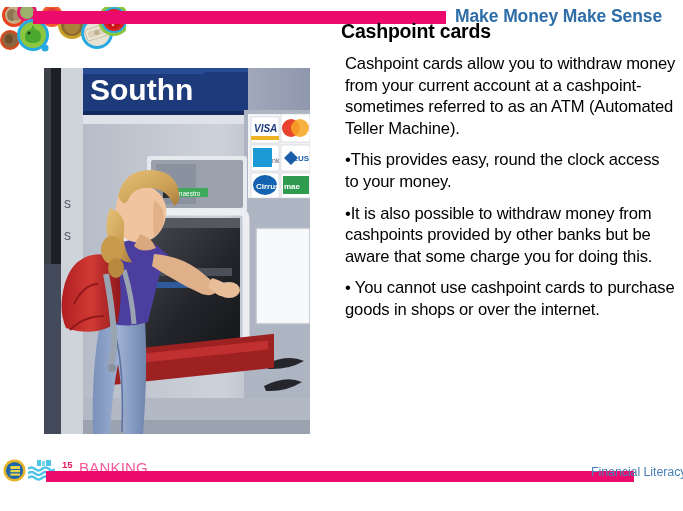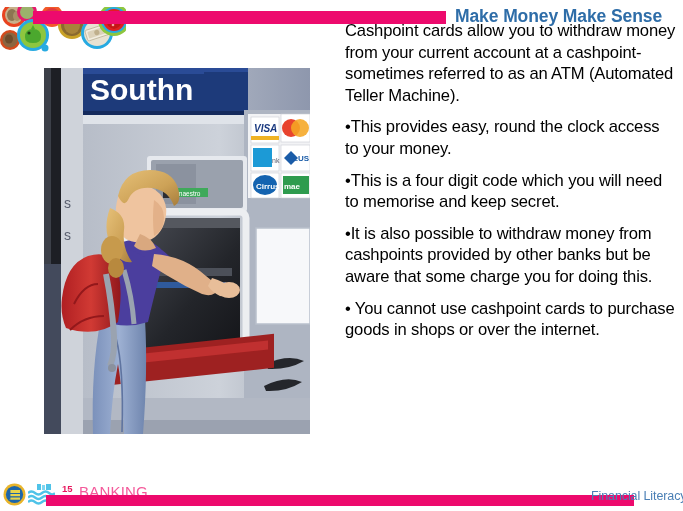--- a/index.html
+++ b/index.html
@@ -73,21 +73,21 @@
     font-size: 16.6px;
     line-height: 21.6px;
     color: #000000;
     margin: 0 0 10px 4px;
     letter-spacing: -0.15px;
   }
 
   
   #footer {
     position: absolute;
-    left: 0; top: 478px;
+    left: 0; top: 454px;
     width: 549px; height: 33px;
   }
   #footer-pink-bar {
     position: absolute;
     left: 46px; top: 17px;
     width: 588px; height: 11px;
     background: #ED0A6D;
   }
   #footer-page-num {
     position: absolute;
@@ -314,23 +314,23 @@
     <path d="M74 128 q6 -26 32 -26 q22 0 28 18 q4 14 -4 18 q-6 -16 -22 -18 q-18 -2 -24 12 q-4 8 -10 -4 z" fill="url(#hairG)"></path>
     <path d="M66 140 q-8 22 2 40 q8 16 20 14 q-10 -14 -8 -32 q2 -16 -14 -22 z" fill="url(#hairG)"></path>
     <ellipse cx="68" cy="182" rx="11" ry="14" fill="#C79A4C"></ellipse>
     <ellipse cx="72" cy="200" rx="8" ry="10" fill="#B8893E"></ellipse>
 
     <path d="M96 166 q12 4 16 14 q-14 6 -22 -2 z" fill="#D9A87F"></path>
   </svg>
 </div>
 
 <div id="content">
+  <div id="slide-heading">Cashpoint cards</div>
   <p class="para">Cashpoint cards allow you to withdraw money from your current account at a cashpoint- sometimes referred to as an ATM (Automated Teller Machine).</p>
   <p class="para">•This provides easy, round the clock access to your money.</p>
-  <p class="para">•This is a four digit code which you will need to memorise and keep secret.</p>
   <p class="para">•It is also possible to withdraw money from cashpoints provided by other banks but be aware that some charge you for doing this.</p>
   <p class="para">• You cannot use cashpoint cards to purchase goods in shops or over the internet.</p>
 </div>
 
 <div id="footer">
 
   <div id="footer-logo-circle">
     <svg width="23" height="23" viewBox="0 0 23 23">
       <circle cx="11.5" cy="11.5" r="11" fill="#E8B42A"></circle>
       <circle cx="11.5" cy="11.5" r="8.6" fill="#1E66A8"></circle>

